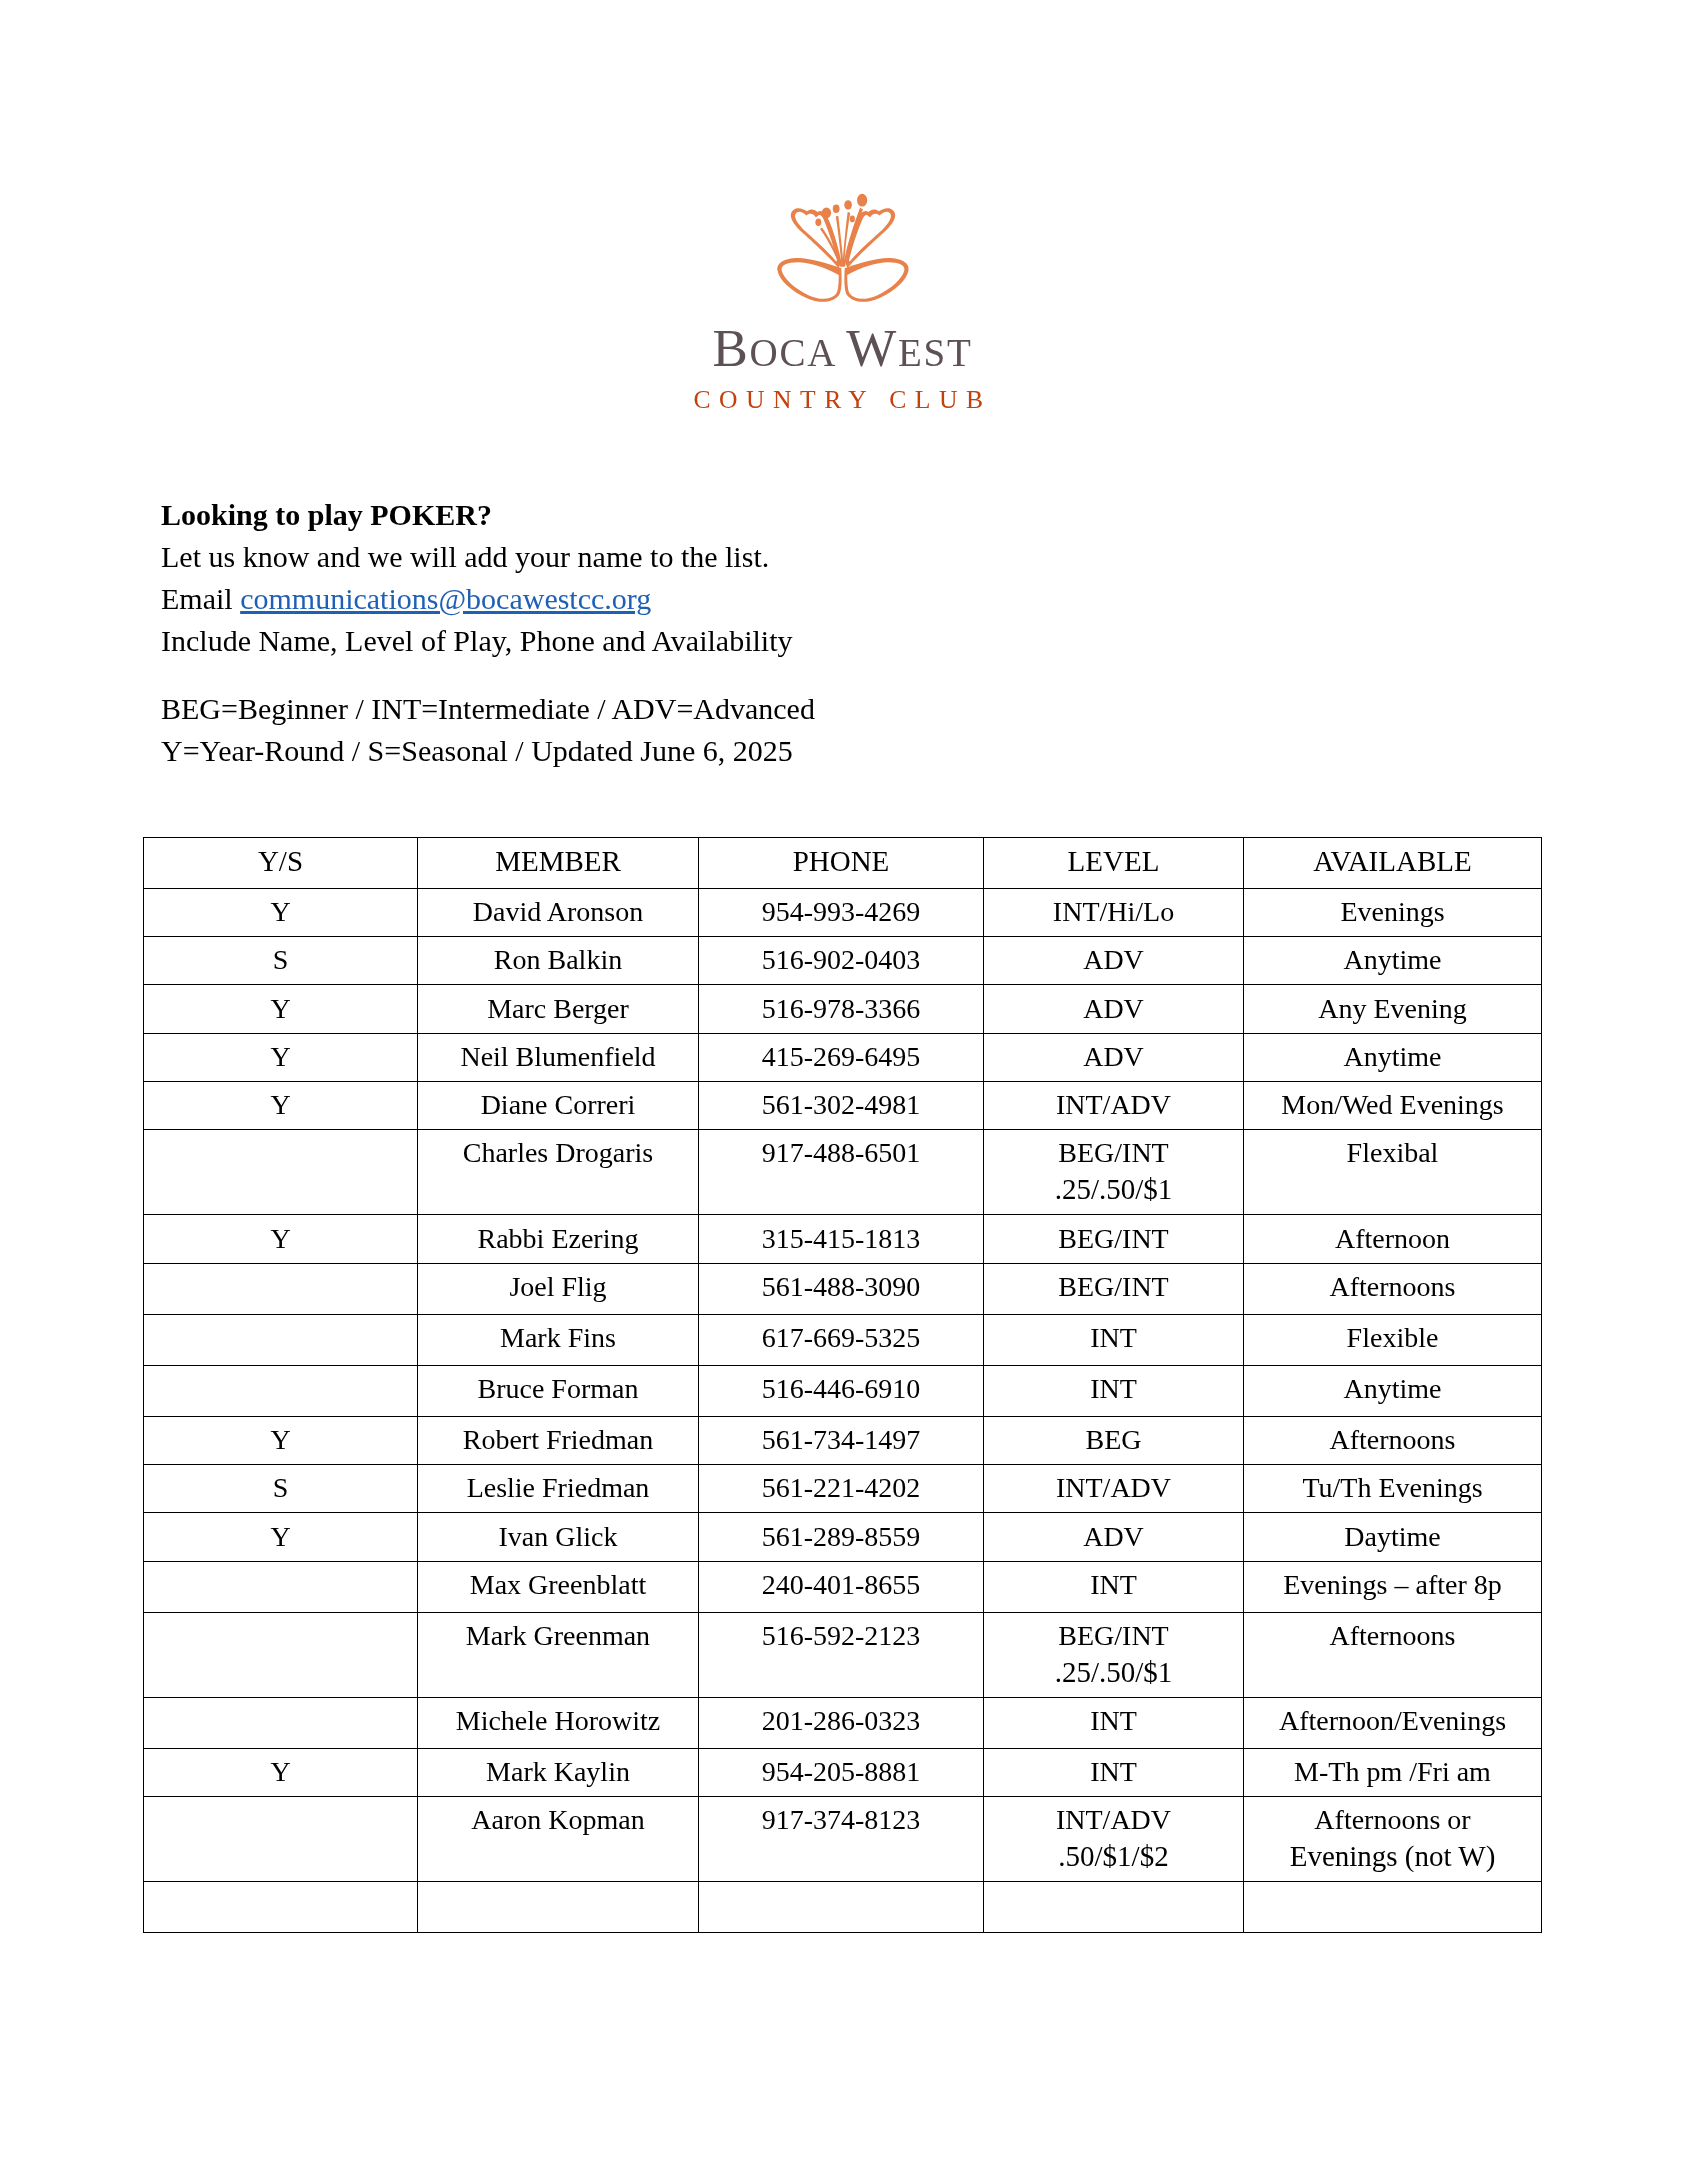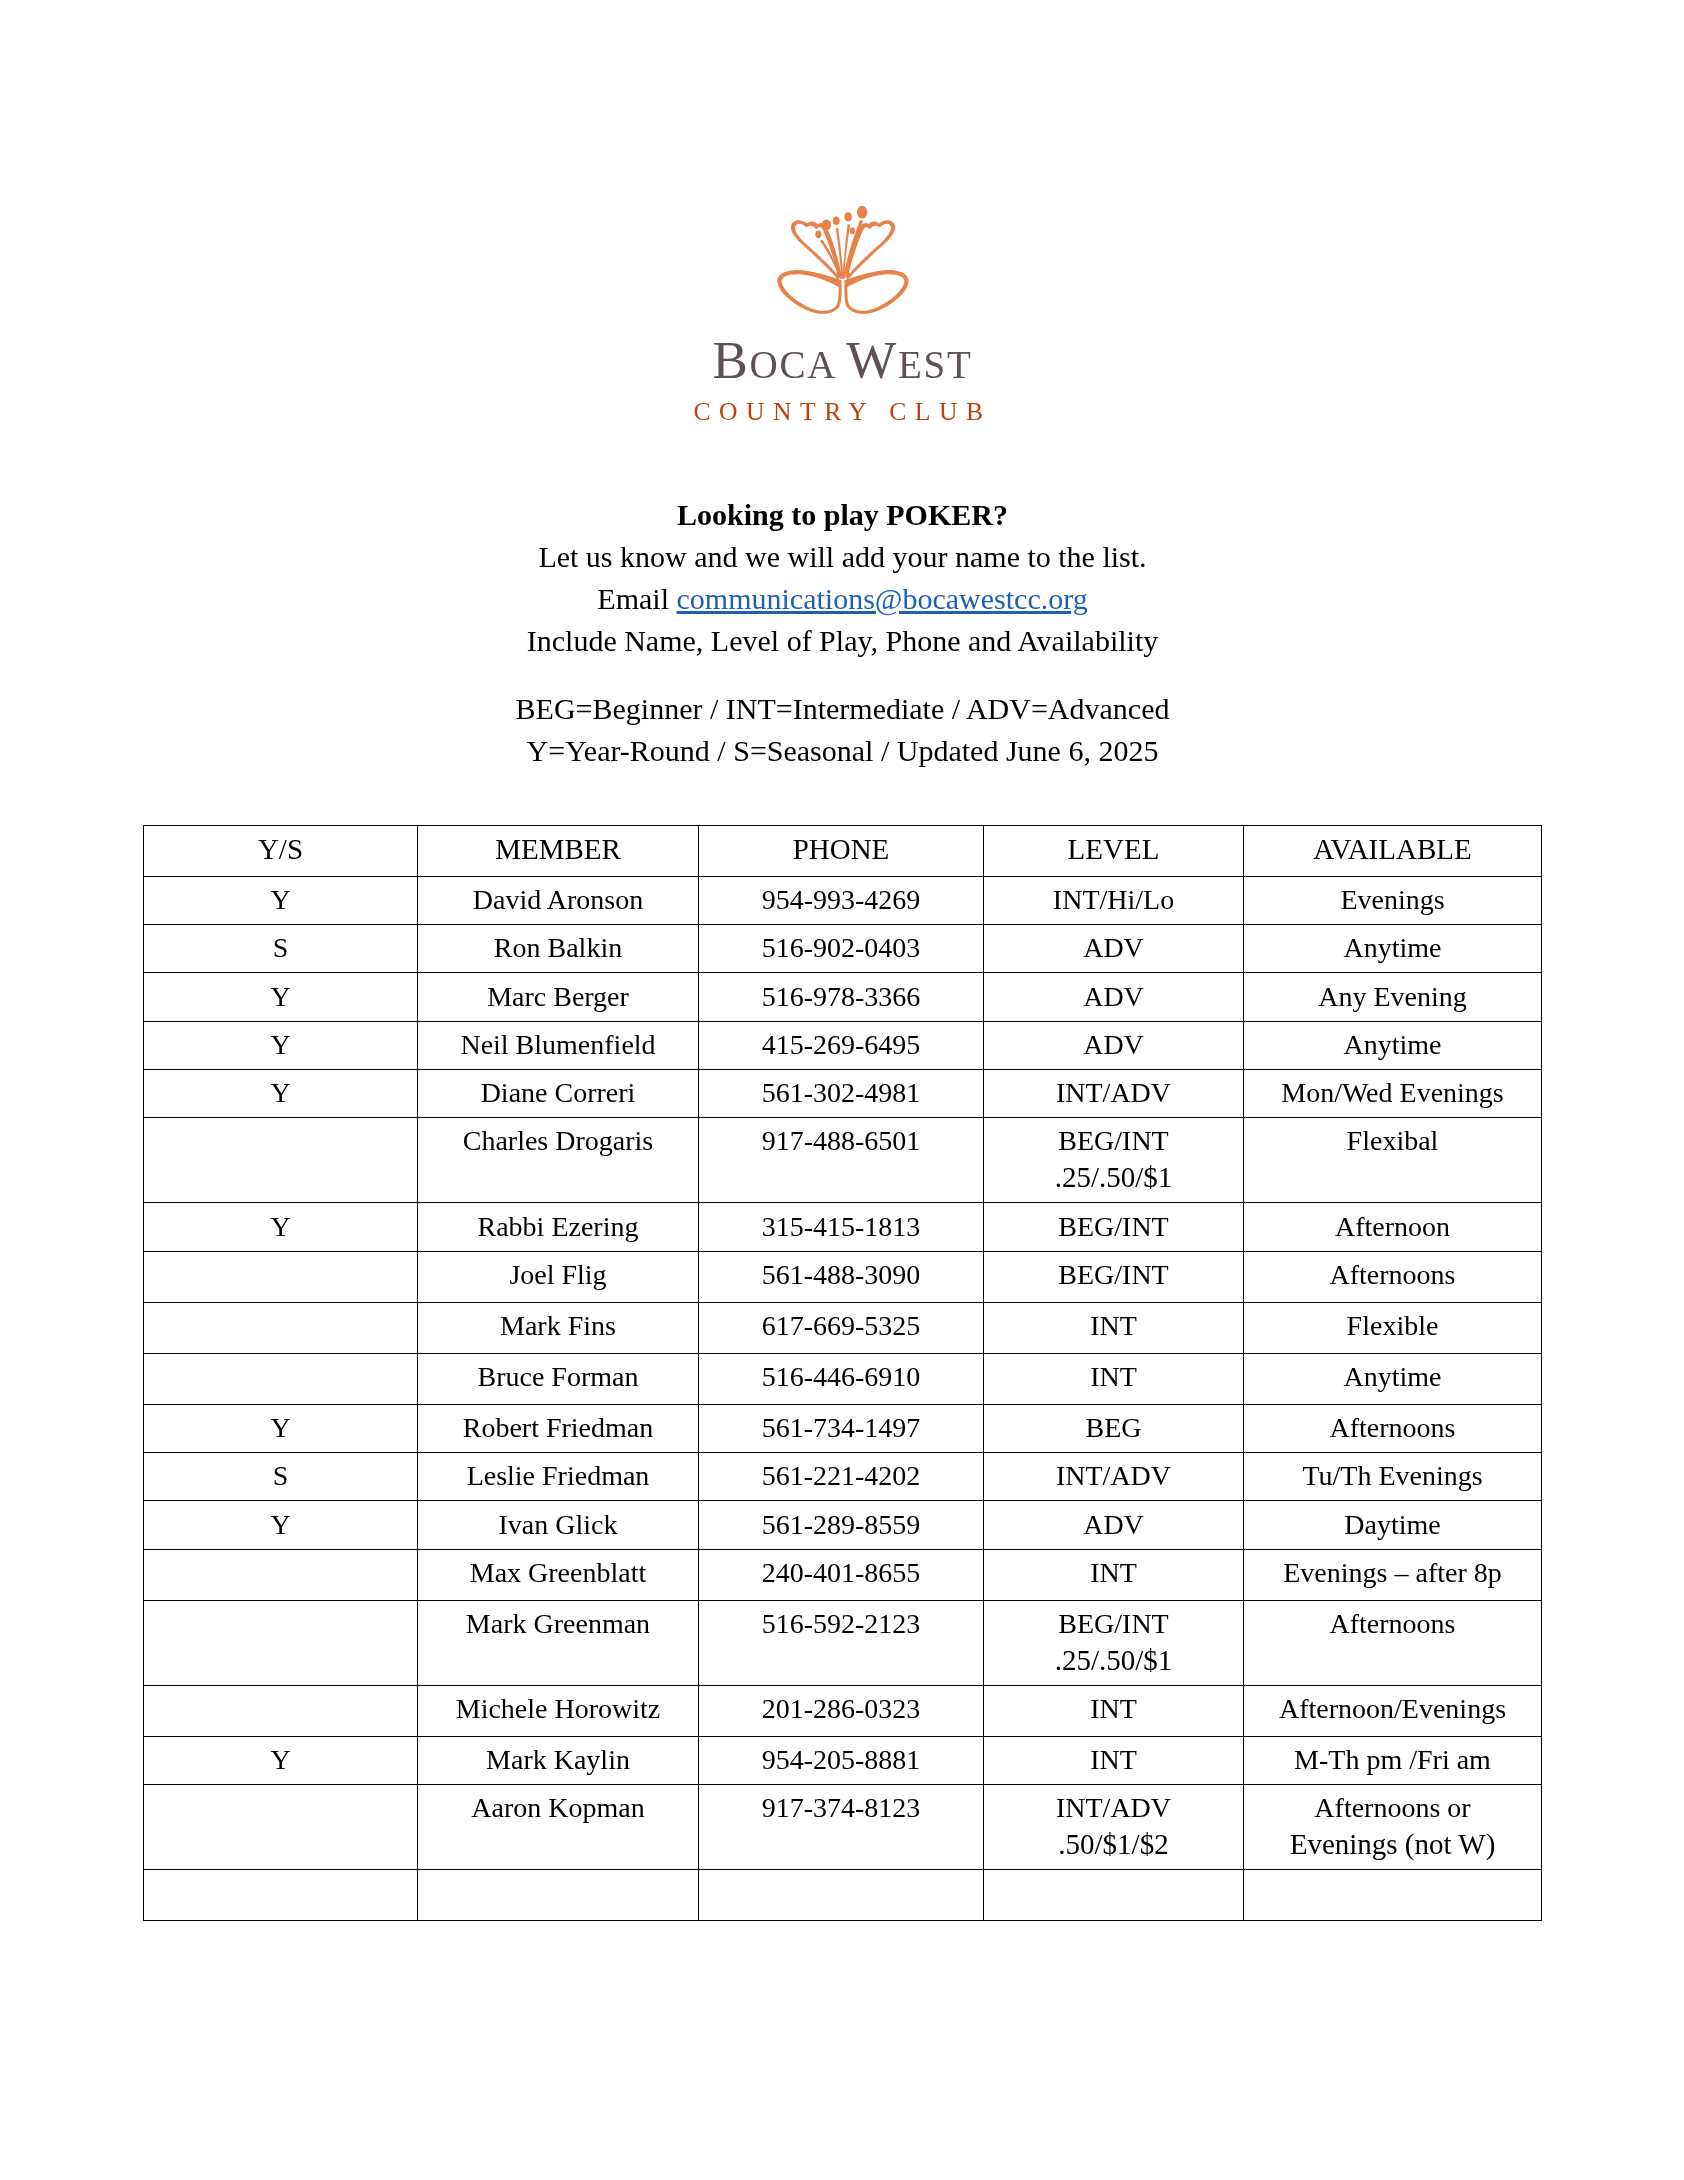--- a/index.html
+++ b/index.html
@@ -14,21 +14,21 @@
     font-family: "Liberation Serif", "DejaVu Serif", serif;
     color: #000000;
     position: relative;
     overflow: hidden;
   }
 
   .page {
     width: 1685px;
     height: 2166px;
     box-sizing: border-box;
-    padding: 16px;
+    padding: 4px;
     position: relative;
   }
 
   
   .logo-block {
     margin: 0 auto;
     padding-top: 186px;
     width: 596px;
     text-align: center;
   }
@@ -54,22 +54,22 @@
     font-family: "Liberation Serif", "DejaVu Serif", serif;
     font-size: 25.6px;
     letter-spacing: 8.5px;
     color: #c2410c;
     font-weight: 400;
     white-space: nowrap;
   }
 
   
   .intro {
-    margin: 4px auto;
-    text-align: center;
+    margin: 16px auto;
+    text-align: left;
     width: 1363px;
     padding-top: 63px;
     font-size: 30px;
     line-height: 42px;
   }
   .intro .hl {
     font-weight: bold;
     font-size: 30px;
   }
   .intro a.email {

